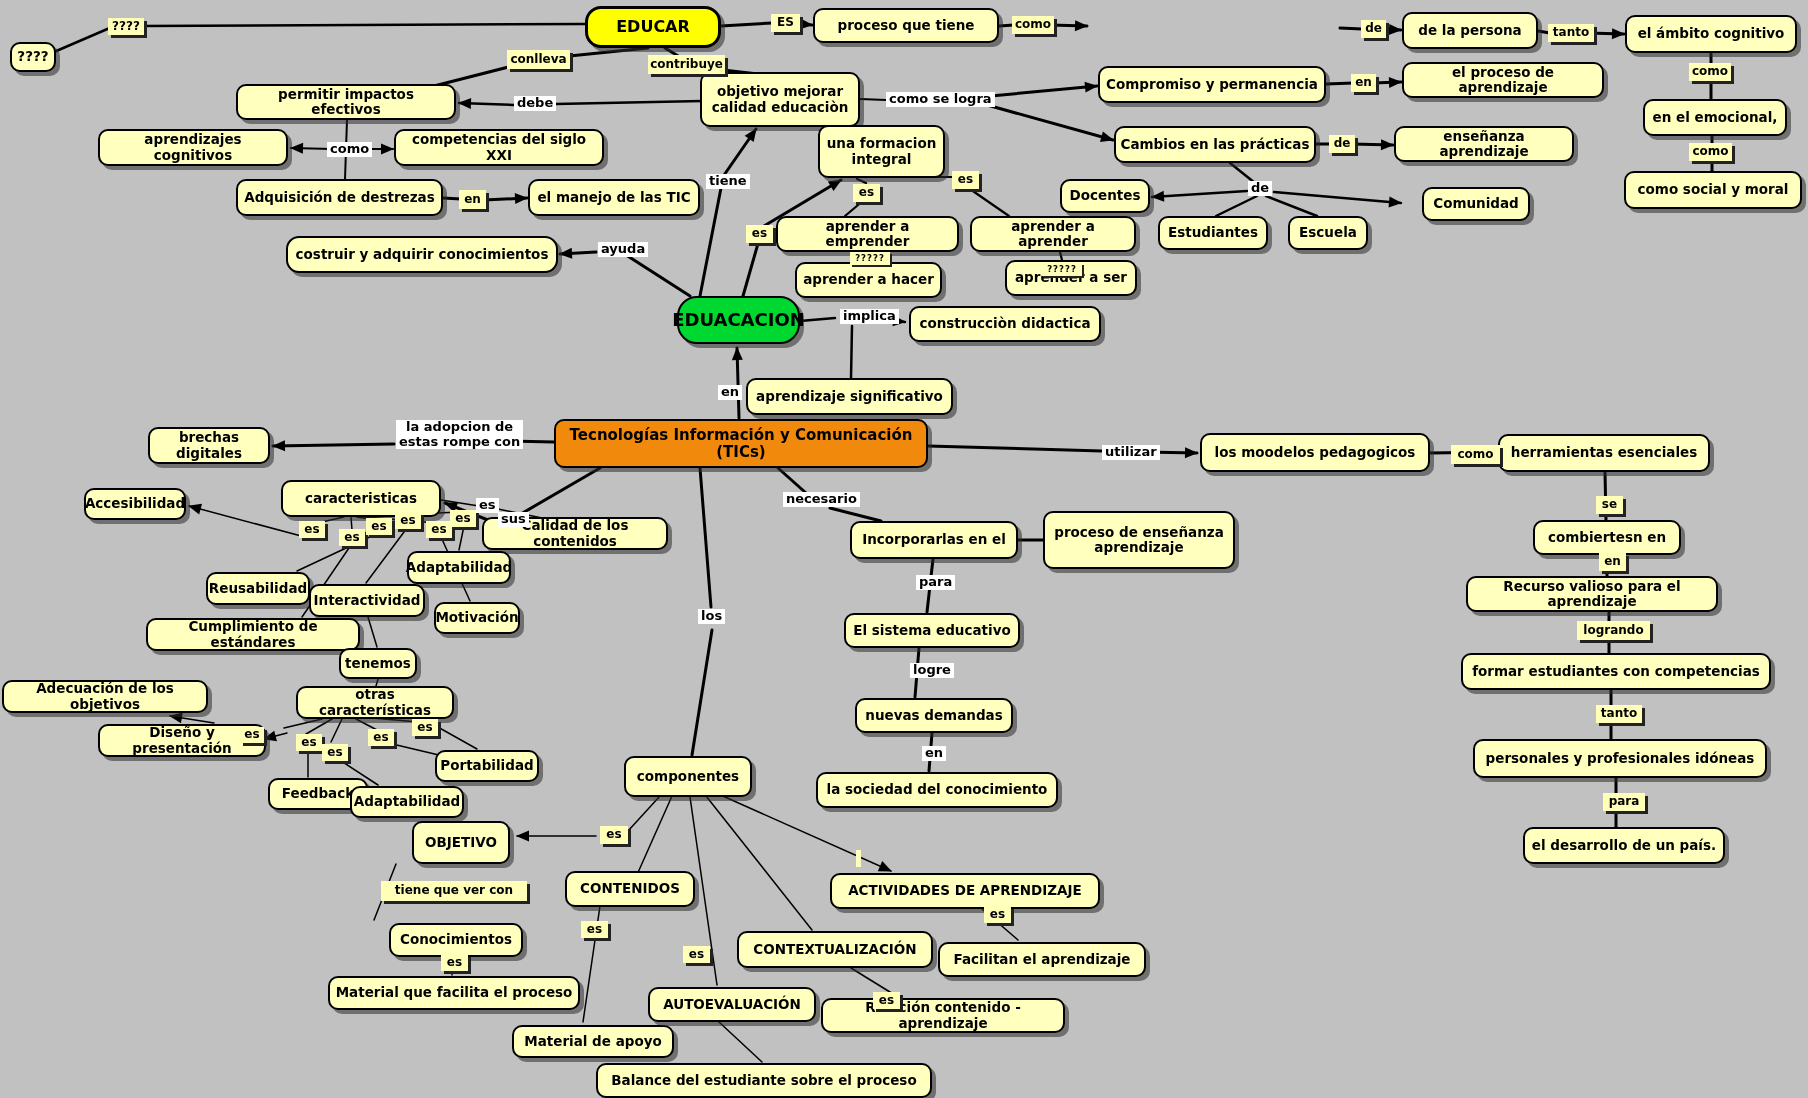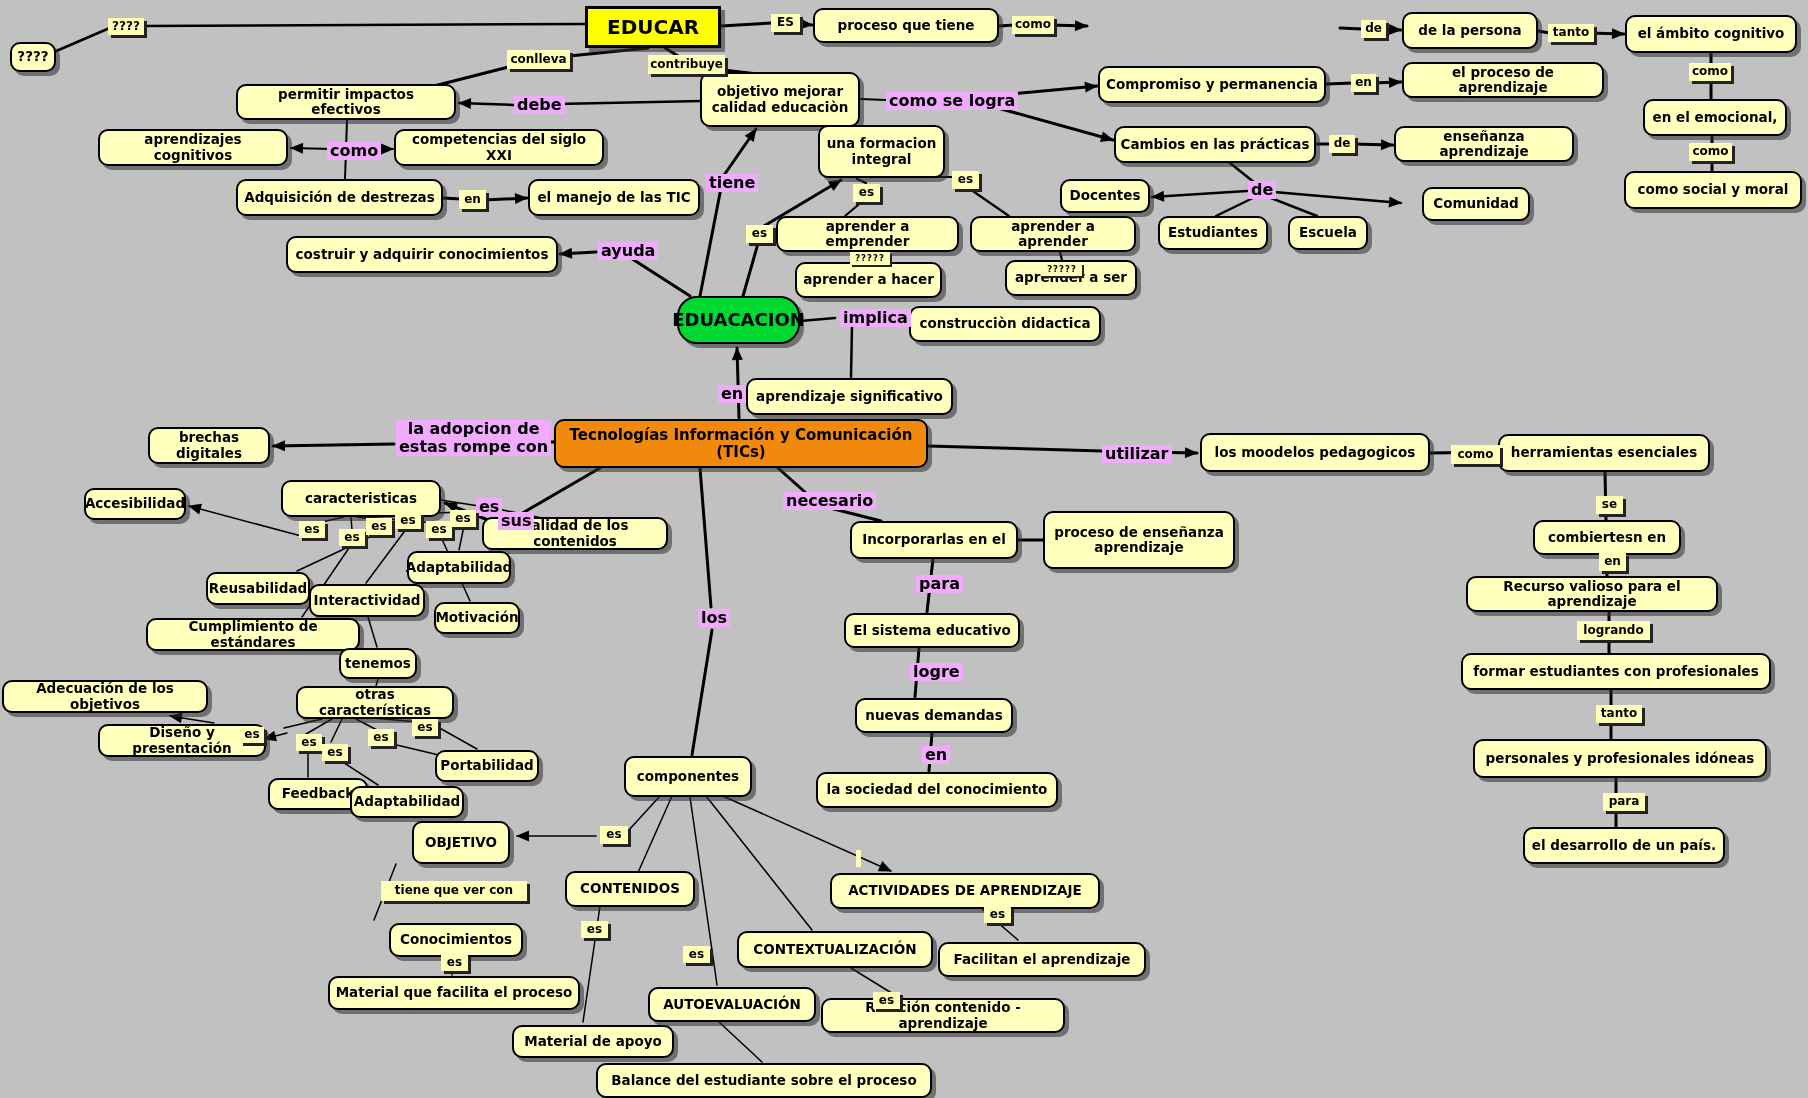--- a/index.html
+++ b/index.html
@@ -3,29 +3,29 @@
 <meta charset="utf-8">
 <style>
   html,body{margin:0;padding:0;background:#8f8f8f;}
   #canvas{position:relative;width:1808px;height:1098px;background:#c1c1c1;
           font-family:"DejaVu Sans",sans-serif;overflow:hidden;}
   #wires{position:absolute;left:0;top:0;z-index:1;}
   .nd{position:absolute;box-sizing:border-box;display:flex;align-items:center;justify-content:center;
       text-align:center;font-weight:bold;color:#000;white-space:pre-line;line-height:1.12;}
   .k-node{background:#ffffbe;border:2.5px solid #000;border-radius:10px;
           box-shadow:4px 4px 0 rgba(45,45,45,.55);font-size:13.5px;z-index:2;padding:1px 4px;}
-  .k-node-yellow{background:#ffff00;border:3px solid #000;border-radius:0;
-          box-shadow:4px 4px 0 rgba(45,45,45,.55);font-size:20px;z-index:2;padding:1px 4px;}
+  .k-node-yellow{background:#ffff00;border:3px solid #000;border-radius:16px;
+          box-shadow:4px 4px 0 rgba(45,45,45,.55);font-size:16px;z-index:2;padding:1px 4px;}
   .k-node-green{background:#00d832;border:2.5px solid #000;border-radius:20px;
           box-shadow:4px 4px 0 rgba(45,45,45,.55);font-size:18px;z-index:2;padding:1px 4px;}
   .k-node-orange{background:#f0890c;border:2.5px solid #000;border-radius:10px;
           box-shadow:4px 4px 0 rgba(45,45,45,.55);font-size:15px;z-index:2;padding:1px 6px;}
   .k-label{background:#ffffb8;box-shadow:3px 3px 0 #222;font-size:12px;z-index:3;padding:0 3px;}
   .k-label-tiny{background:#ffffb8;box-shadow:2px 2px 0 #222;font-size:8.5px;z-index:3;padding:0 2px;letter-spacing:1px;}
-  .k-text{font-size:16px;z-index:3;background:#f0abfc;padding:0 3px;}
+  .k-text{font-size:13px;z-index:3;background:#ffffff;padding:0 3px;}
   .k-tick{background:#ffffbe;z-index:3;}
 </style>
 </head>
 <body>
 
 <div id="canvas">
   <svg id="wires" width="1808" height="1098" viewBox="0 0 1808 1098">
     <defs>
       <marker id="arr" markerUnits="userSpaceOnUse" markerWidth="16" markerHeight="14" refX="13" refY="6" orient="auto">
         <path d="M1,0.5 L14,6 L1,11.5 z" fill="#000"></path>
@@ -187,41 +187,41 @@
     <div class="nd k-text" style="left: 706px; top: 174px;">tiene</div>
     <div class="nd k-label" style="left: 853px; top: 184px; width: 27px; height: 18px;">es</div>
     <div class="nd k-label" style="left: 952px; top: 171px; width: 27px; height: 18px;">es</div>
     <div class="nd k-label" style="left: 746px; top: 225px; width: 27px; height: 18px;">es</div>
     <div class="nd k-node" style="left: 776px; top: 216px; width: 183px; height: 36px;">aprender a emprender</div>
     <div class="nd k-node" style="left: 970px; top: 216px; width: 166px; height: 36px;">aprender a aprender</div>
     <div class="nd k-label-tiny" style="left: 850px; top: 252px; width: 40px; height: 13px;">?????</div>
     <div class="nd k-label-tiny" style="left: 1042px; top: 263px; width: 40px; height: 13px;">?????</div>
     <div class="nd k-node" style="left: 795px; top: 262px; width: 147px; height: 36px;">aprender a hacer</div>
     <div class="nd k-node" style="left: 1005px; top: 260px; width: 132px; height: 36px;">aprender a ser</div>
-    <div class="nd k-node" style="left: 286px; top: 236px; width: 272px; height: 37px;">costruir y adquirir conocimientos</div>
+    <div class="nd k-node" style="left: 286px; top: 236px; width: 272px; height: 37px; border-radius: 13px;">costruir y adquirir conocimientos</div>
     <div class="nd k-text" style="left: 598px; top: 242px;">ayuda</div>
     <div class="nd k-node-green" style="left: 677px; top: 296px; width: 123px; height: 48px;">EDUACACION</div>
     <div class="nd k-text" style="left: 840px; top: 309px;">implica</div>
     <div class="nd k-node" style="left: 909px; top: 306px; width: 192px; height: 36px;">construcciòn didactica</div>
     <div class="nd k-text" style="left: 718px; top: 385px;">en</div>
     <div class="nd k-node" style="left: 746px; top: 378px; width: 207px; height: 37px;">aprendizaje significativo</div>
     <div class="nd k-node" style="left: 148px; top: 427px; width: 122px; height: 37px;">brechas digitales</div>
     <div class="nd k-text" style="left: 396px; top: 420px;">la adopcion de
 estas rompe con</div>
     <div class="nd k-node-orange" style="left: 554px; top: 419px; width: 374px; height: 49px;">Tecnologías Información y Comunicación (TICs)</div>
     <div class="nd k-text" style="left: 1102px; top: 445px;">utilizar</div>
     <div class="nd k-node" style="left: 1200px; top: 433px; width: 230px; height: 39px;">los moodelos pedagogicos</div>
     <div class="nd k-label" style="left: 1451px; top: 445px; width: 49px; height: 19px;">como</div>
     <div class="nd k-node" style="left: 1498px; top: 434px; width: 212px; height: 38px;">herramientas esenciales</div>
     <div class="nd k-label" style="left: 1596px; top: 496px; width: 27px; height: 18px;">se</div>
     <div class="nd k-node" style="left: 1533px; top: 520px; width: 148px; height: 35px;">combiertesn en</div>
     <div class="nd k-label" style="left: 1599px; top: 553px; width: 27px; height: 18px;">en</div>
     <div class="nd k-node" style="left: 1466px; top: 576px; width: 252px; height: 36px;">Recurso valioso para el aprendizaje</div>
     <div class="nd k-label" style="left: 1577px; top: 621px; width: 73px; height: 19px;">logrando</div>
-    <div class="nd k-node" style="left: 1461px; top: 653px; width: 310px; height: 37px;">formar estudiantes con profesionales</div>
+    <div class="nd k-node" style="left: 1461px; top: 653px; width: 310px; height: 37px;">formar estudiantes con competencias</div>
     <div class="nd k-label" style="left: 1596px; top: 705px; width: 46px; height: 18px;">tanto</div>
     <div class="nd k-node" style="left: 1473px; top: 739px; width: 294px; height: 39px;">personales y profesionales idóneas</div>
     <div class="nd k-label" style="left: 1603px; top: 793px; width: 42px; height: 18px;">para</div>
     <div class="nd k-node" style="left: 1523px; top: 827px; width: 202px; height: 37px;">el desarrollo de un país.</div>
     <div class="nd k-text" style="left: 498px; top: 512px;">sus</div>
     <div class="nd k-node" style="left: 281px; top: 480px; width: 160px; height: 37px;">caracteristicas</div>
     <div class="nd k-text" style="left: 476px; top: 498px;">es</div>
     <div class="nd k-node" style="left: 482px; top: 517px; width: 186px; height: 33px;">Calidad de los contenidos</div>
     <div class="nd k-label" style="left: 299px; top: 521px; width: 26px; height: 17px;">es</div>
     <div class="nd k-label" style="left: 339px; top: 529px; width: 26px; height: 17px;">es</div>

